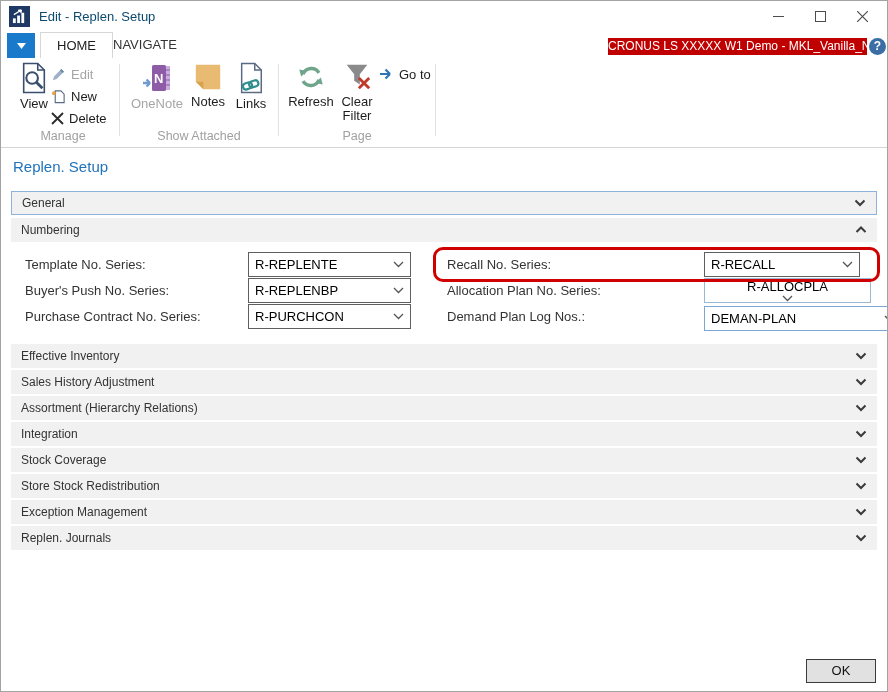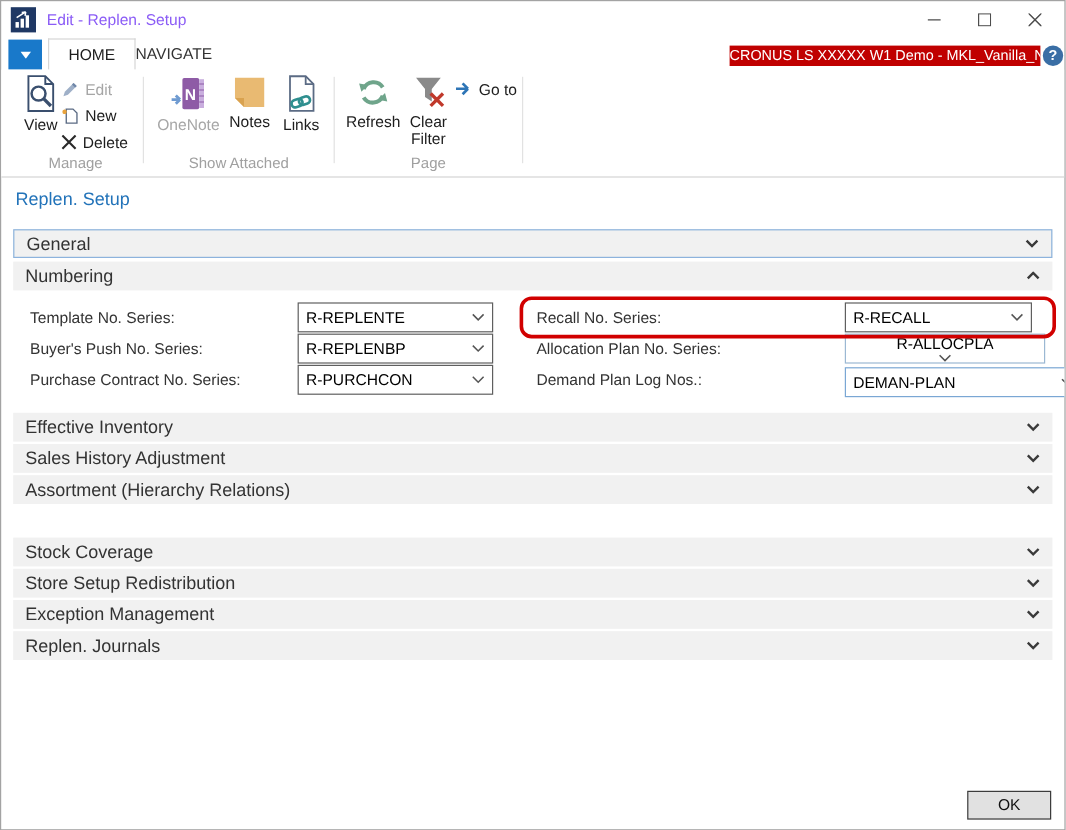--- a/index.html
+++ b/index.html
@@ -5,21 +5,21 @@
   * { box-sizing: border-box; margin: 0; padding: 0; }
   html,body { width: 888px; height: 692px; background:#e8e8e8; }
   body { font-family: "Liberation Sans", "DejaVu Sans", sans-serif; font-size:13px; color:#333; }
 
   .window { position:absolute; left:0; top:0; width:888px; height:692px;
             background:#fff; border:1px solid #a3a3a3; overflow:hidden; }
 
   
   .titlebar { position:absolute; left:0; top:0; width:100%; height:30px; display:flex; align-items:center; }
   .app-icon { width:21px; height:21px; margin-left:8px; background:#1f3864; display:flex; align-items:center; justify-content:center; }
-  .win-title { margin-left:9px; color:#8b5cf6; font-size:13px; }
+  .win-title { margin-left:9px; color:#0c4a6e; font-size:13px; }
   .win-controls { position:absolute; right:4px; top:0; height:30px; display:flex; }
   .win-btn { width:42px; height:30px; display:flex; align-items:center; justify-content:center; color:#4d4d4d; }
 
   
   .tabrow { position:absolute; left:0; top:30px; width:100%; height:27px; }
   .app-menu { position:absolute; left:6px; top:2px; width:28px; height:25px; background:#1979ca; display:flex; align-items:center; justify-content:center; }
   .tab { position:absolute; top:1px; height:26px; line-height:26px; padding:0 16px; font-size:13px; color:#333; }
   .tab.active { left:39px; background:#fff; border:1px solid #d6d6d6; border-bottom:none; color:#1d1d1d; }
   .tab.inactive { left:96px; }
   .company-badge { position:absolute; left:607px; top:7px; width:259px; height:17px; background:#c00000; color:#fff;
@@ -35,21 +35,21 @@
   .bigbtn .blabel { margin-top:3px; font-size:13px; color:#1d1d1d; line-height:14px; text-align:center; }
   .bigbtn .blabel.disabled { color:#a6a6a6; }
   .smallbtn { position:absolute; display:flex; align-items:center; height:20px; }
   .smallbtn .blabel { margin-left:5px; font-size:13px; color:#1d1d1d; }
   .smallbtn .blabel.disabled { color:#a6a6a6; }
 
   
   .page-title { position:absolute; left:12px; top:157px; font-size:15px; color:#2273b9; }
 
   .ft-header { position:absolute; left:10px; width:866px; height:24px; background:#f1f1f1;
-               display:flex; align-items:center; padding:0 10px; font-size:15px; color:#333; }
+               display:flex; align-items:center; padding:0 10px; font-size:12px; color:#333; }
   .ft-header .hd-label { flex:1; }
   .ft-header.focused { border:1px solid #8db3dd; }
   .field-label { position:absolute; font-size:13px; color:#333; line-height:25px; white-space:nowrap; }
   .combo { position:absolute; height:25px; background:#fff; border:1px solid #5f5f5f;
            display:flex; align-items:center; padding:0 6px; font-size:13px; color:#000; }
   .combo .cval { flex:1; white-space:nowrap; overflow:hidden; }
   .combo.b-light { border-color:#9bb8d3; }
   .combo.b-blue { border-color:#7aa7d4; }
 
   .red-annotation { position:absolute; left:432px; top:246px; width:447px; height:35px;
@@ -275,28 +275,34 @@
     <svg width="12" height="8" viewBox="0 0 12 8">
         <polyline points="1.5,1.5 6,6 10.5,1.5" fill="none" stroke="#3a3a3a" stroke-width="2"></polyline>
       </svg>
   </div>
   <div class="ft-header" style="top:395px;">
     <span class="hd-label">Assortment (Hierarchy Relations)</span>
     <svg width="12" height="8" viewBox="0 0 12 8">
         <polyline points="1.5,1.5 6,6 10.5,1.5" fill="none" stroke="#3a3a3a" stroke-width="2"></polyline>
       </svg>
   </div>
+  <div class="ft-header" style="top:421px;">
+    <span class="hd-label">Integration</span>
+    <svg width="12" height="8" viewBox="0 0 12 8">
+        <polyline points="1.5,1.5 6,6 10.5,1.5" fill="none" stroke="#3a3a3a" stroke-width="2"></polyline>
+      </svg>
+  </div>
   <div class="ft-header" style="top:447px;">
     <span class="hd-label">Stock Coverage</span>
     <svg width="12" height="8" viewBox="0 0 12 8">
         <polyline points="1.5,1.5 6,6 10.5,1.5" fill="none" stroke="#3a3a3a" stroke-width="2"></polyline>
       </svg>
   </div>
   <div class="ft-header" style="top:473px;">
-    <span class="hd-label">Store Setup Redistribution</span>
+    <span class="hd-label">Store Stock Redistribution</span>
     <svg width="12" height="8" viewBox="0 0 12 8">
         <polyline points="1.5,1.5 6,6 10.5,1.5" fill="none" stroke="#3a3a3a" stroke-width="2"></polyline>
       </svg>
   </div>
   <div class="ft-header" style="top:499px;">
     <span class="hd-label">Exception Management</span>
     <svg width="12" height="8" viewBox="0 0 12 8">
         <polyline points="1.5,1.5 6,6 10.5,1.5" fill="none" stroke="#3a3a3a" stroke-width="2"></polyline>
       </svg>
   </div>

